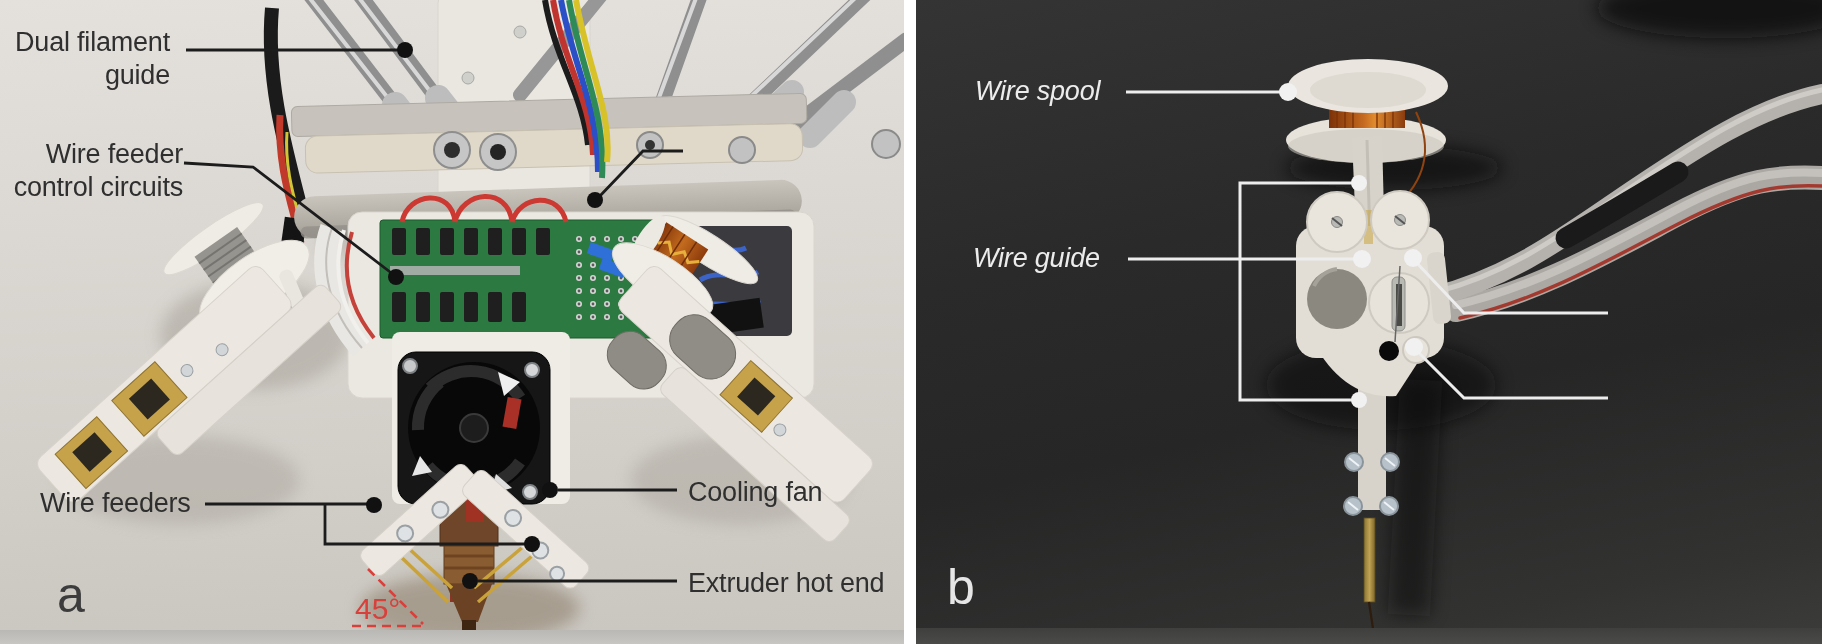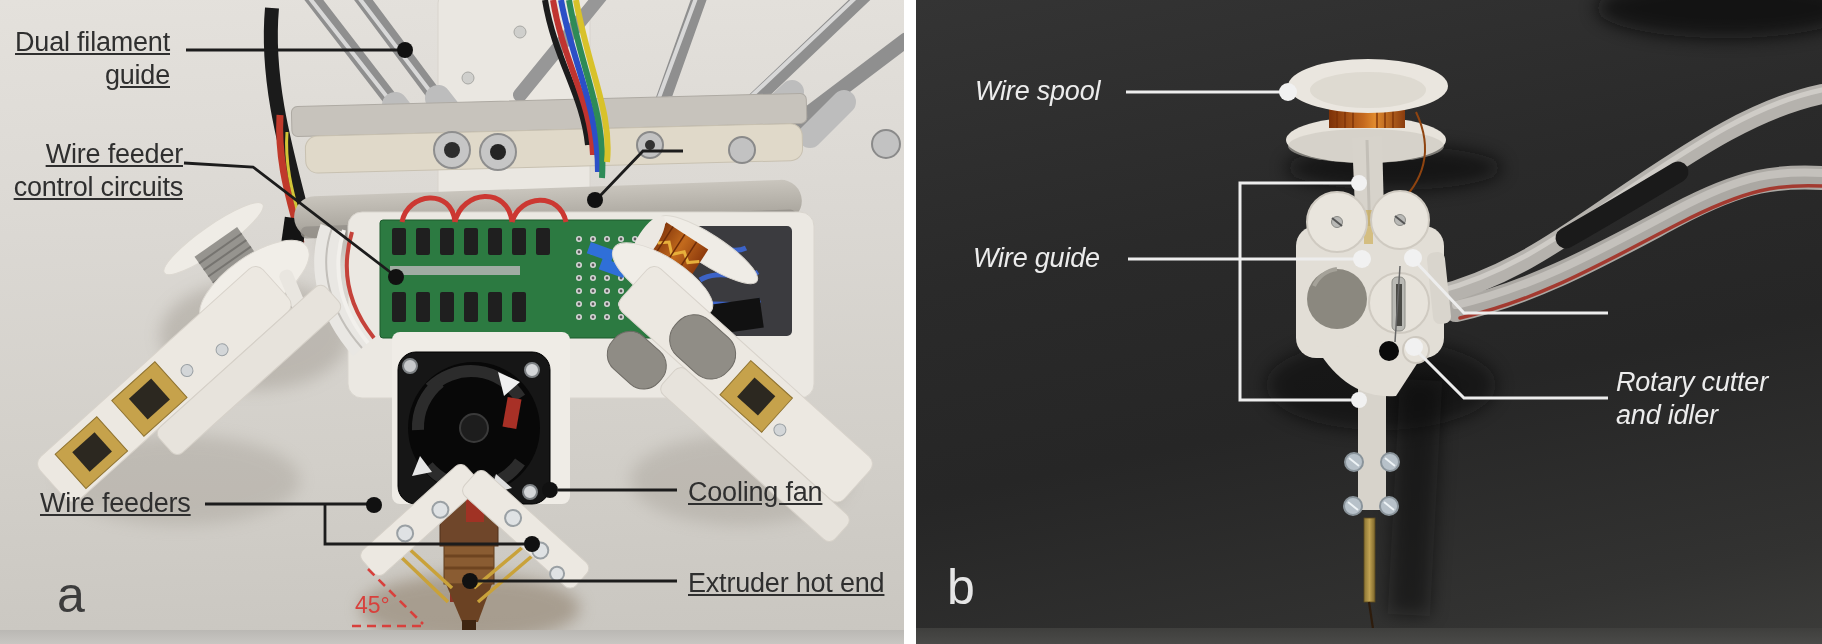--- a/index.html
+++ b/index.html
@@ -6,24 +6,24 @@
   .stage{position:relative;width:1822px;height:644px;background:#ffffff;overflow:hidden;
          font-family:"Liberation Sans","DejaVu Sans",sans-serif;}
   .panel{position:absolute;top:0;height:644px;overflow:hidden;}
   .panel-a{left:0;width:904px;
     background:linear-gradient(178deg,#e4e1dc 0%,#dbd8d3 35%,#d2cfc9 70%,#c9c6c0 100%);}
   .panel-b{left:916px;width:906px;
     background:linear-gradient(168deg,#343434 0%,#2a2a2a 35%,#262626 60%,#323231 88%,#3c3c3a 100%);}
   .panel svg{position:absolute;left:0;top:0;}
   .lbl{position:absolute;font-size:27px;line-height:1.22;letter-spacing:-0.2px;
        white-space:pre-line;pointer-events:none;}
-  .lbl-a{color:#2f2f2f;text-decoration:underline;}
+  .lbl-a{color:#2f2f2f;}
   .lbl-b{color:#ececec;font-style:italic;}
   .lbl.right{text-align:right;}
-  .angle-lbl{position:absolute;font-size:23px;color:#d8403c;}
+  .angle-lbl{position:absolute;font-size:30px;color:#d8403c;}
   .panel-letter{position:absolute;font-size:50px;line-height:1;}
   .letter-a{color:#3c3c3c;}
   .letter-b{color:#e6e6e6;}
   .strip-a{position:absolute;left:0;bottom:0;width:100%;height:14px;
     background:linear-gradient(180deg,#bab8b4,#c8c6c2);}
   .strip-b{position:absolute;left:0;bottom:0;width:100%;height:16px;
     background:linear-gradient(180deg,#3f3f3d,#4a4a48);}
 </style>
 </head>
 <body>
@@ -428,18 +428,16 @@
           </g>
         <g>
             <polyline points="692,398 548,398 500,350"></polyline>
             <circle cx="498" cy="347" r="9" fill="#f1f1f1" stroke="none"></circle>
           </g>
       </g>
     </svg>
 
     <div class="lbl lbl-b" style="left:59px;top:75px;">Wire spool</div>
     <div class="lbl lbl-b" style="left:57px;top:242px;">Wire guide</div>
-    <div class="lbl lbl-b" style="left:700px;top:366px;width:190px;">Rotary cutter
-and idler</div>
     <div class="panel-letter letter-b" style="left:31px;top:562px;">b</div>
     <div class="strip-b"></div>
   </section>
 </div>
 
 </body></html>

